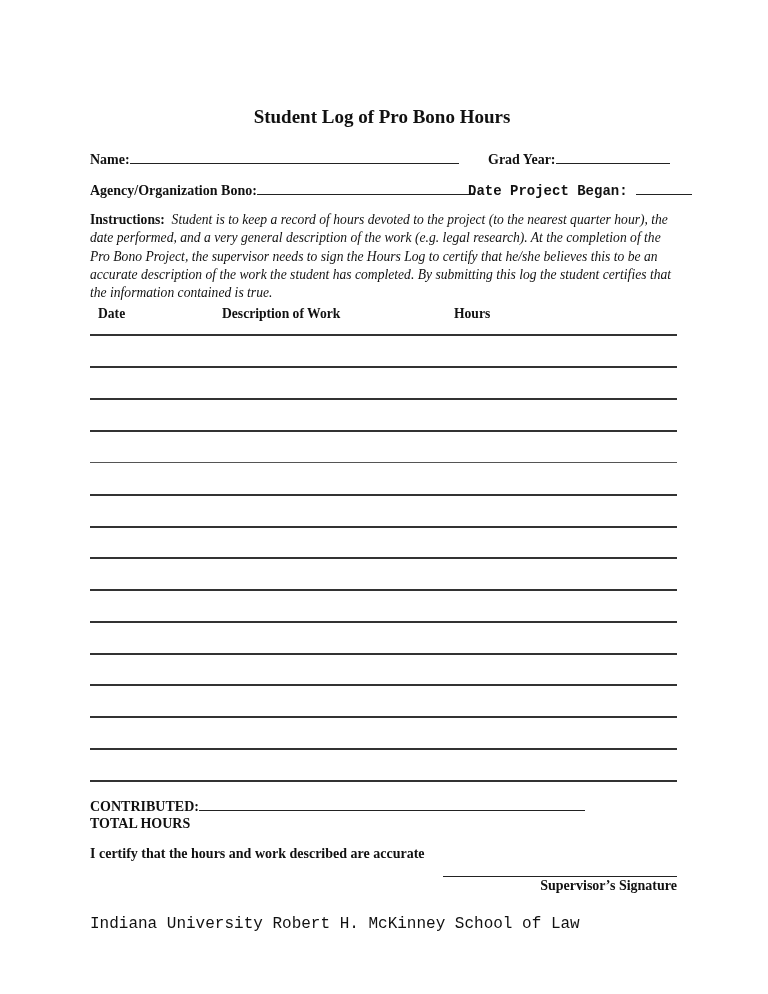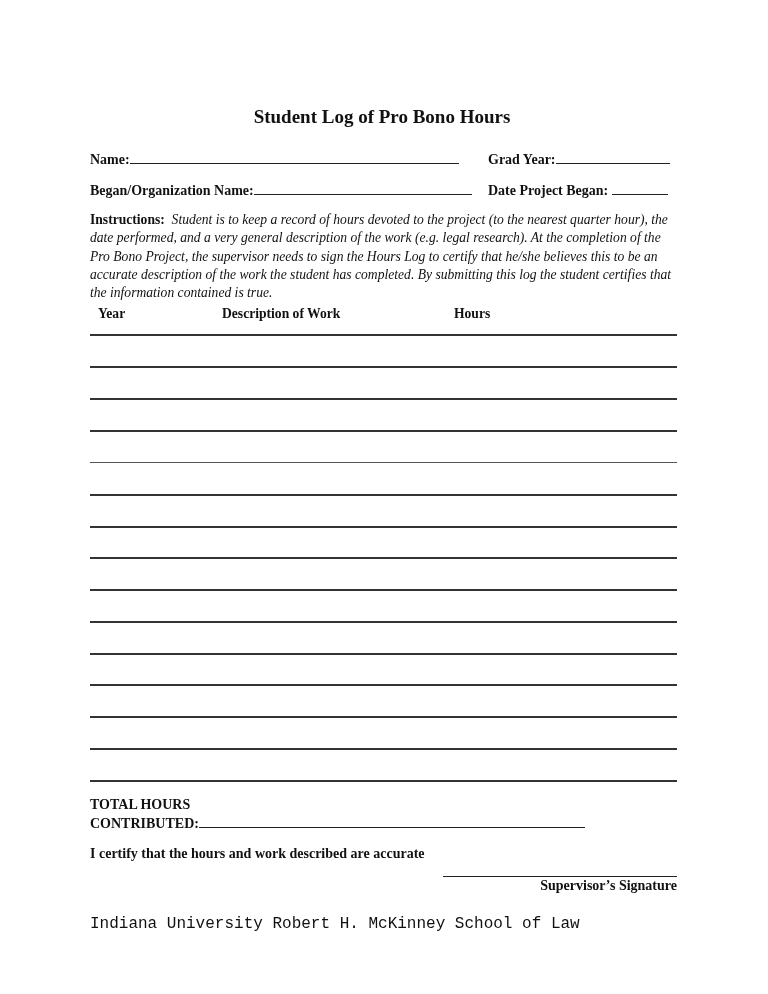--- a/index.html
+++ b/index.html
@@ -28,32 +28,32 @@
 <div class="abs title">Student Log of Pro Bono Hours</div>
 
 <div class="abs bold" style="left:90px; top:149px;">
   <span>Name:</span><span class="field-line" style="width:329px;"></span>
 </div>
 <div class="abs bold" style="left:488px; top:149px;">
   <span>Grad Year:</span><span class="field-line" style="width:114px;"></span>
 </div>
 
 <div class="abs bold" style="left:90px; top:180px;">
-  <span>Began/Organization Name:</span><span class="field-line" style="width:218px;"></span>
+  <span>Agency/Organization Bono:</span><span class="field-line" style="width:218px;"></span>
 </div>
-<div class="abs bold" style="left:488px; top:180px;">
+<div class="abs bold" style="left:468px; top:180px;font-family:Liberation Mono, monospace;">
   <span>Date Project Began:</span>&nbsp;<span class="field-line" style="width:56px;"></span>
 </div>
 
 <div class="abs instr">
   <b>Instructions:</b>&nbsp;
   <i>Student is to keep a record of hours devoted to the project (to the nearest quarter hour), the date performed, and a very general description of the work (e.g. legal research).  At the completion of the Pro Bono Project, the supervisor needs to sign the Hours Log to certify that he/she believes this to be an accurate description of the work the student has completed.  By submitting this log the student certifies that the information contained is true.</i>
 </div>
 
-<div class="abs colhead" style="left:98px;">Year</div>
+<div class="abs colhead" style="left:98px;">Date</div>
 <div class="abs colhead" style="left:222px;">Description of Work</div>
 <div class="abs colhead" style="left:454px;">Hours</div>
 
 <div>
   <div class="abs rule" style="top:334px;"></div>
   <div class="abs rule" style="top:366px;"></div>
   <div class="abs rule" style="top:398px;"></div>
   <div class="abs rule" style="top:430px;"></div>
   <div class="abs rule thin" style="top:462px;"></div>
   <div class="abs rule" style="top:494px;"></div>
@@ -62,22 +62,22 @@
   <div class="abs rule" style="top:589px;"></div>
   <div class="abs rule" style="top:621px;"></div>
   <div class="abs rule" style="top:653px;"></div>
   <div class="abs rule" style="top:684px;"></div>
   <div class="abs rule" style="top:716px;"></div>
   <div class="abs rule" style="top:748px;"></div>
   <div class="abs rule" style="top:780px;"></div>
 </div>
 
 <div class="abs bold" style="left:90px; top:796px; line-height:17px;">
+  <div><span>CONTRIBUTED:</span><span class="field-line" style="width:386px;"></span></div>
   <div>TOTAL HOURS</div>
-  <div><span>CONTRIBUTED:</span><span class="field-line" style="width:386px;"></span></div>
 </div>
 
 <div class="abs bold" style="left:90px; top:846px;">I certify that the hours and work described are accurate</div>
 
 <div class="abs" style="left:443px; top:876px; width:234px; border-top:1.5px solid #222;"></div>
 <div class="abs bold" style="right:91px; top:878px;">Supervisor’s Signature</div>
 
 <div class="abs footer">Indiana University Robert H. McKinney School of Law</div>
 
 </body></html>

